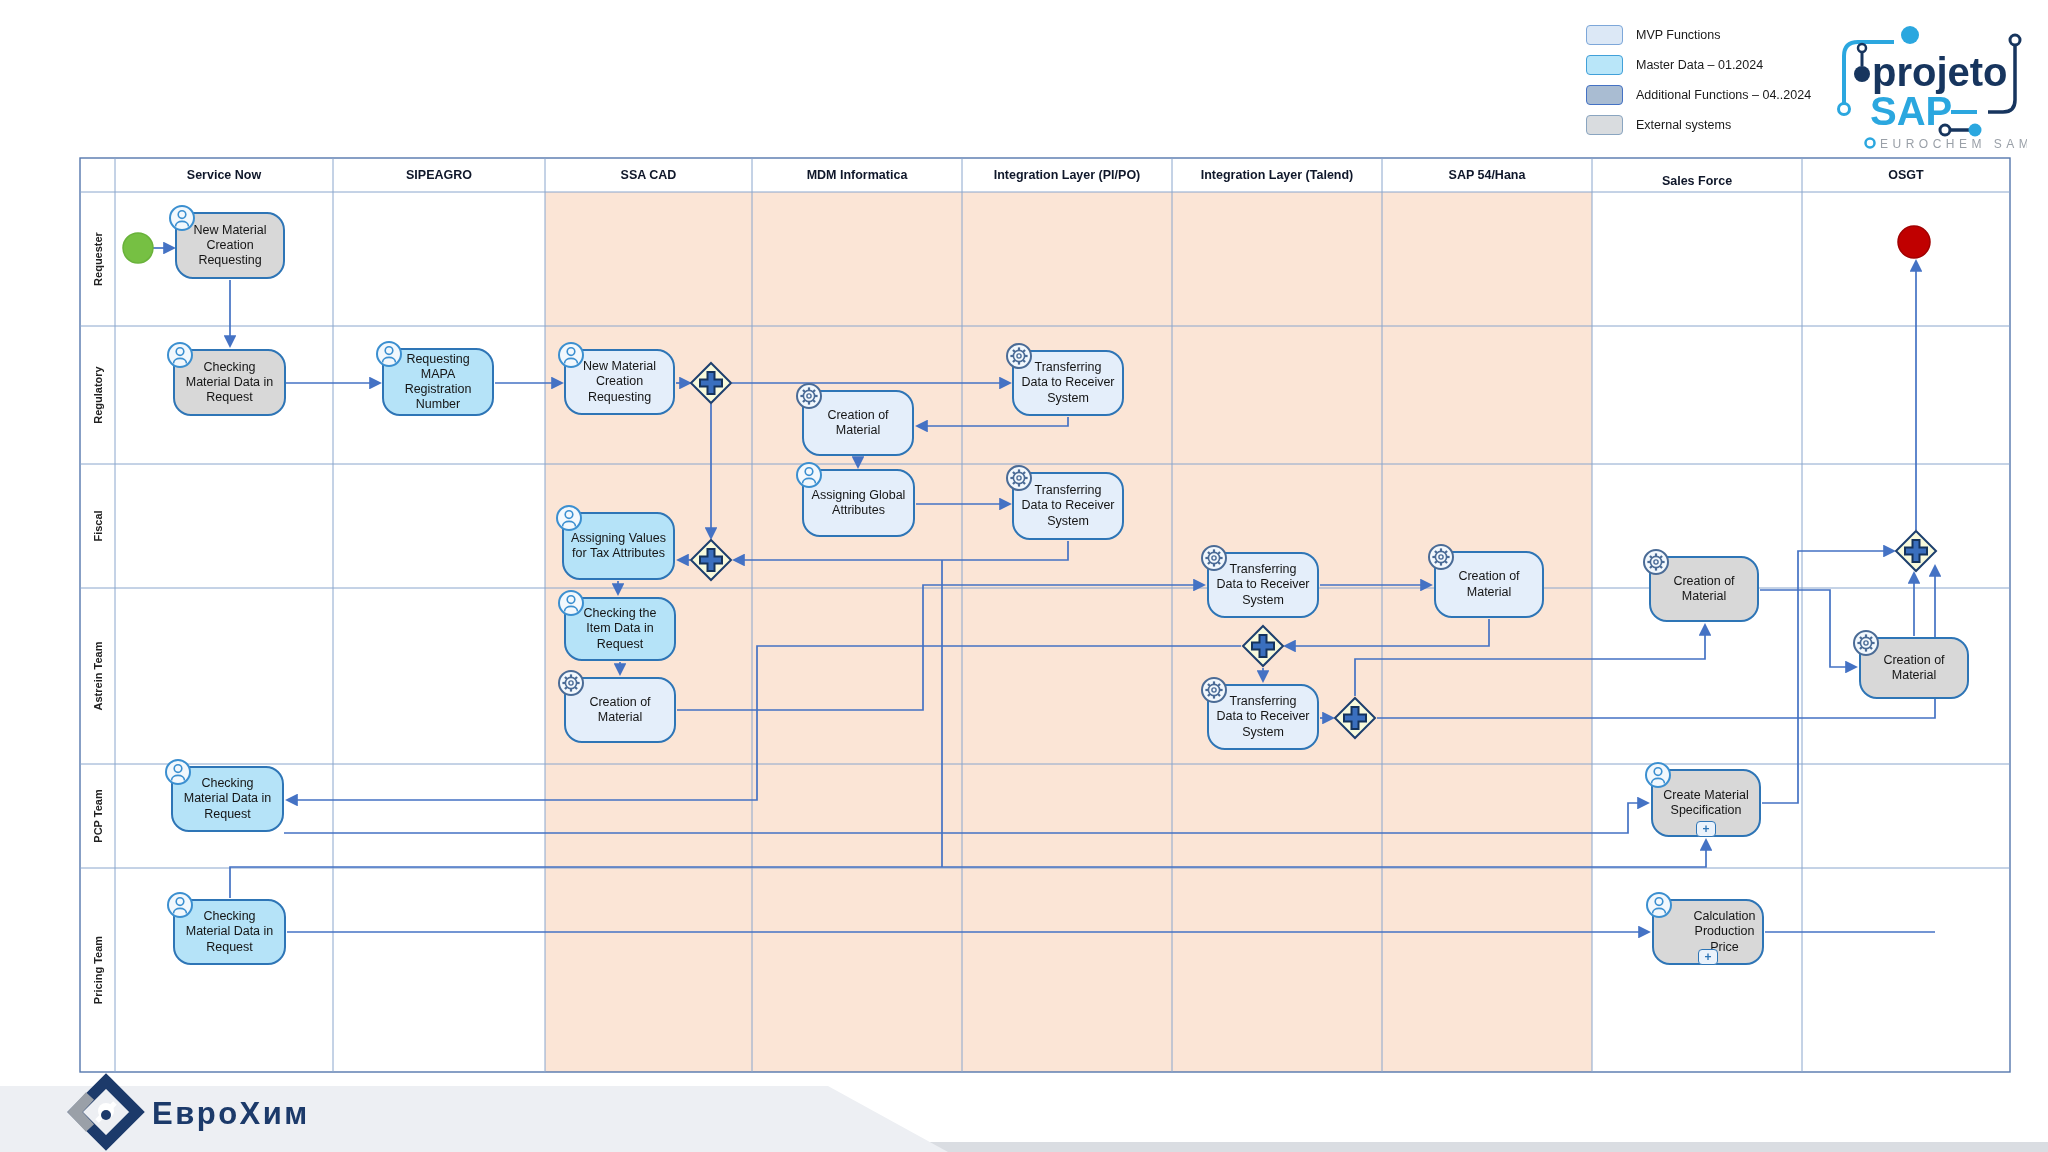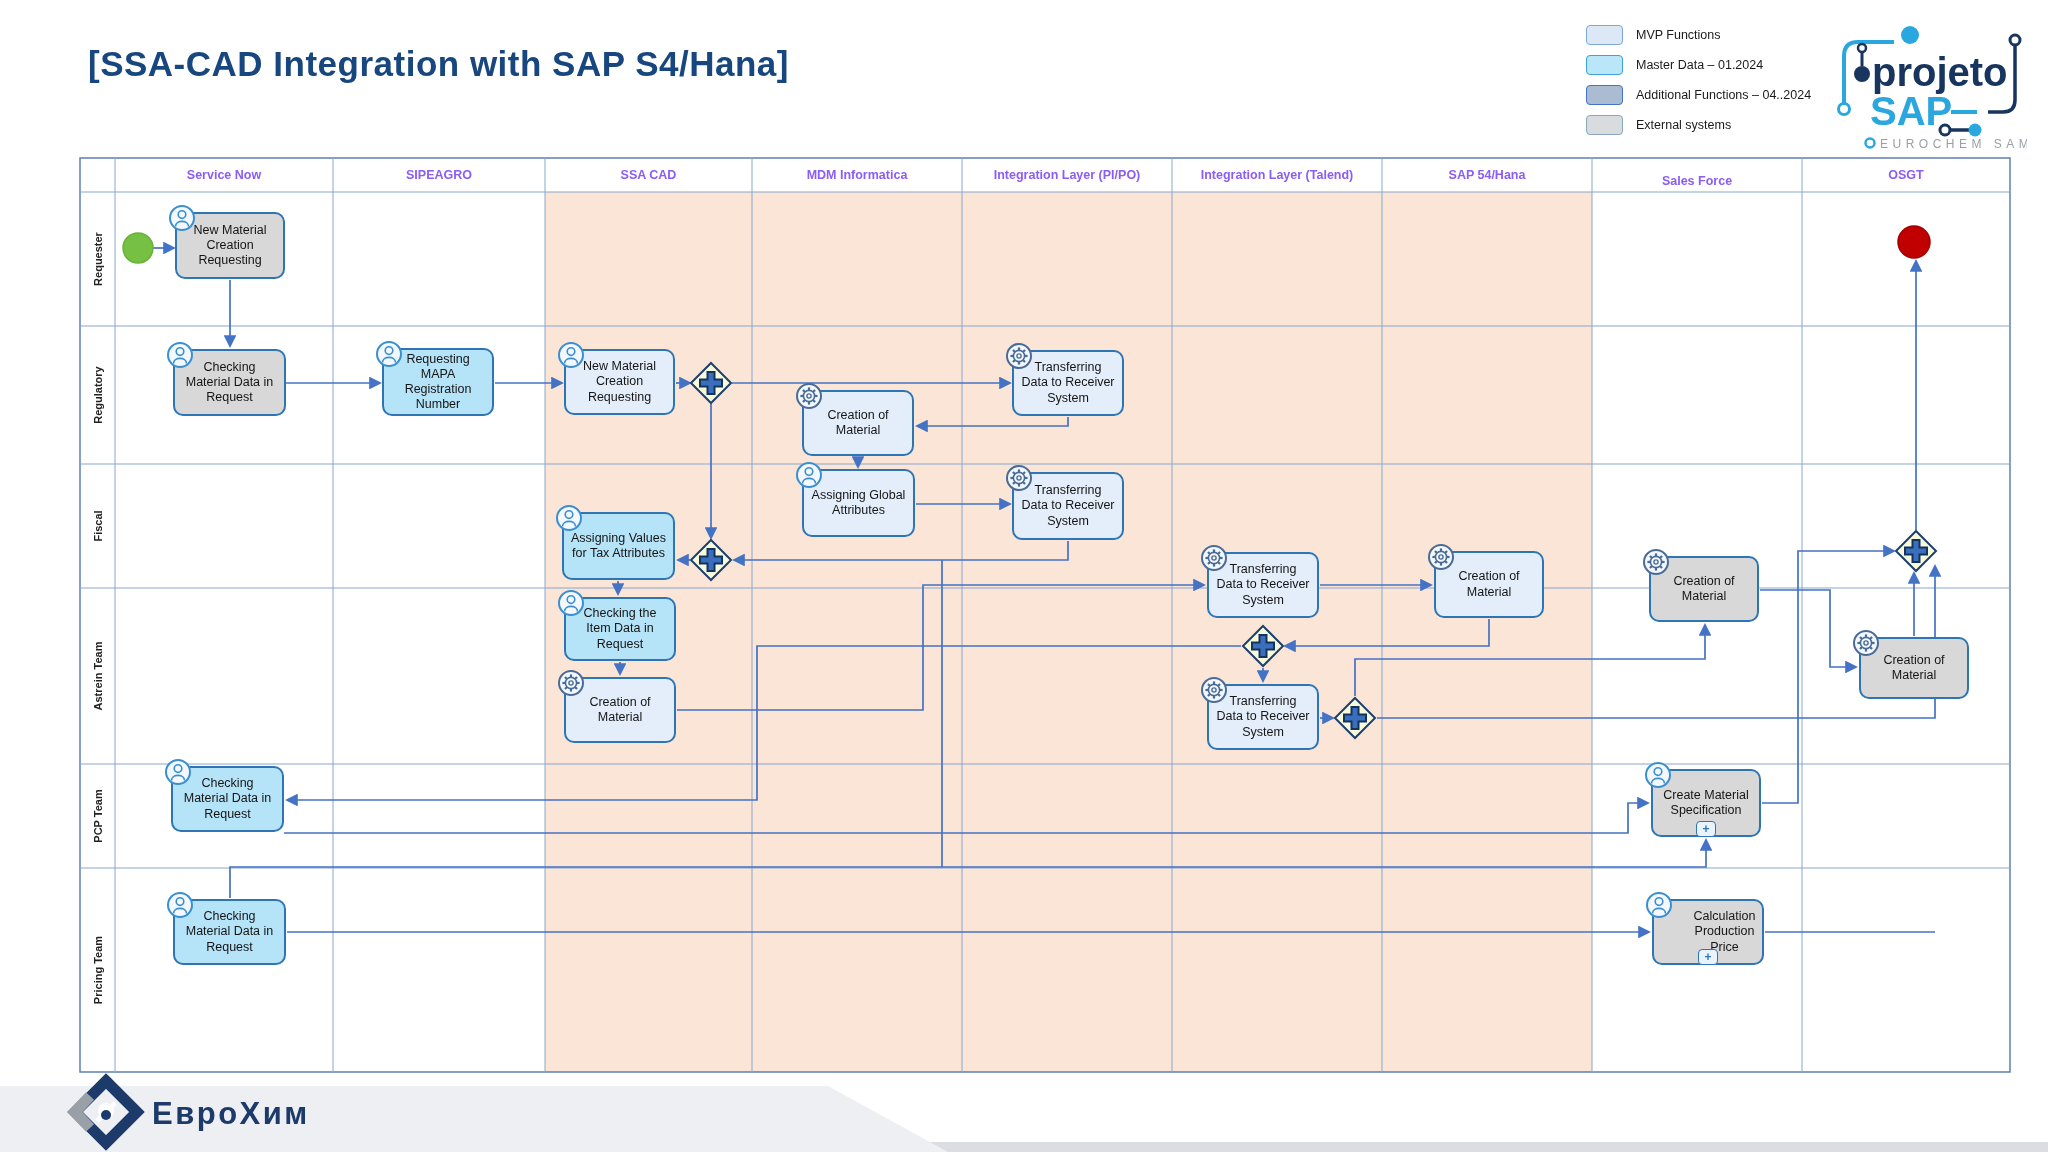--- a/index.html
+++ b/index.html
@@ -8,43 +8,42 @@
   .page-title{position:absolute;left:88px;top:44px;font-size:35px;font-weight:bold;color:#17477e;letter-spacing:.5px;}
   
   .legend{position:absolute;left:1586px;top:24px;}
   .legend-row{display:flex;align-items:center;margin-bottom:8px;height:22px;}
   .legend-swatch{width:37px;height:20px;border-radius:4px;border:1.6px solid #7da7d9;margin-right:13px;box-sizing:border-box;}
   .legend-label{font-size:12.5px;color:#1a1a1a;}
   
   #diagram{position:absolute;left:0;top:0;width:2048px;height:1152px;}
   #flow{position:absolute;left:0;top:0;}
   .header-cell{position:absolute;display:flex;align-items:center;justify-content:center;
-               font-size:12.5px;font-weight:bold;color:#8b5cf6;z-index:3;}
+               font-size:12.5px;font-weight:bold;color:#0f172a;z-index:3;}
   .lane-label{position:absolute;z-index:3;}
   .lane-label span{position:absolute;left:50%;top:50%;transform:translate(-50%,-50%) rotate(-90deg);
                    white-space:nowrap;font-size:11px;font-weight:bold;color:#222;}
   
-  .node{position:absolute;box-sizing:border-box;border:2px solid #2e75b6;border-radius:10px;
+  .node{position:absolute;box-sizing:border-box;border:2px solid #2e75b6;border-radius:18px;
         display:flex;align-items:center;justify-content:center;text-align:center;
         font-size:12.5px;line-height:1.22;color:#151515;padding:3px 7px;z-index:2;}
   .node.mvp{background:#e4eefa;}
   .node.master{background:#b5e3f8;}
   .node.external{background:#d8d8d8;}
   .badge{position:absolute;left:-9px;top:-10px;width:28px;height:28px;z-index:4;}
   .plusbox{position:absolute;left:50%;bottom:-2px;transform:translateX(-50%);width:18px;height:14px;
            background:#eaf2fb;border:1.6px solid #2e75b6;border-radius:4px;display:flex;align-items:center;justify-content:center;
            font-size:12px;font-weight:bold;color:#2e75b6;line-height:1;z-index:4;}
   .logo-top{position:absolute;left:1822px;top:12px;z-index:3;}
 </style>
 </head>
 <body>
 
 <div class="canvas">
 
-  <div class="page-title">[SSA-CAD Integration with SAP S4/Hana]</div>
 
   <div class="legend">
     <div class="legend-row">
       <div class="legend-swatch" style="background: rgb(220, 232, 246); border-color: rgb(125, 167, 217);"></div>
       <div class="legend-label">MVP Functions</div>
     </div>
     <div class="legend-row">
       <div class="legend-swatch" style="background: rgb(185, 230, 249); border-color: rgb(65, 160, 217);"></div>
       <div class="legend-label">Master Data – 01.2024</div>
     </div>

